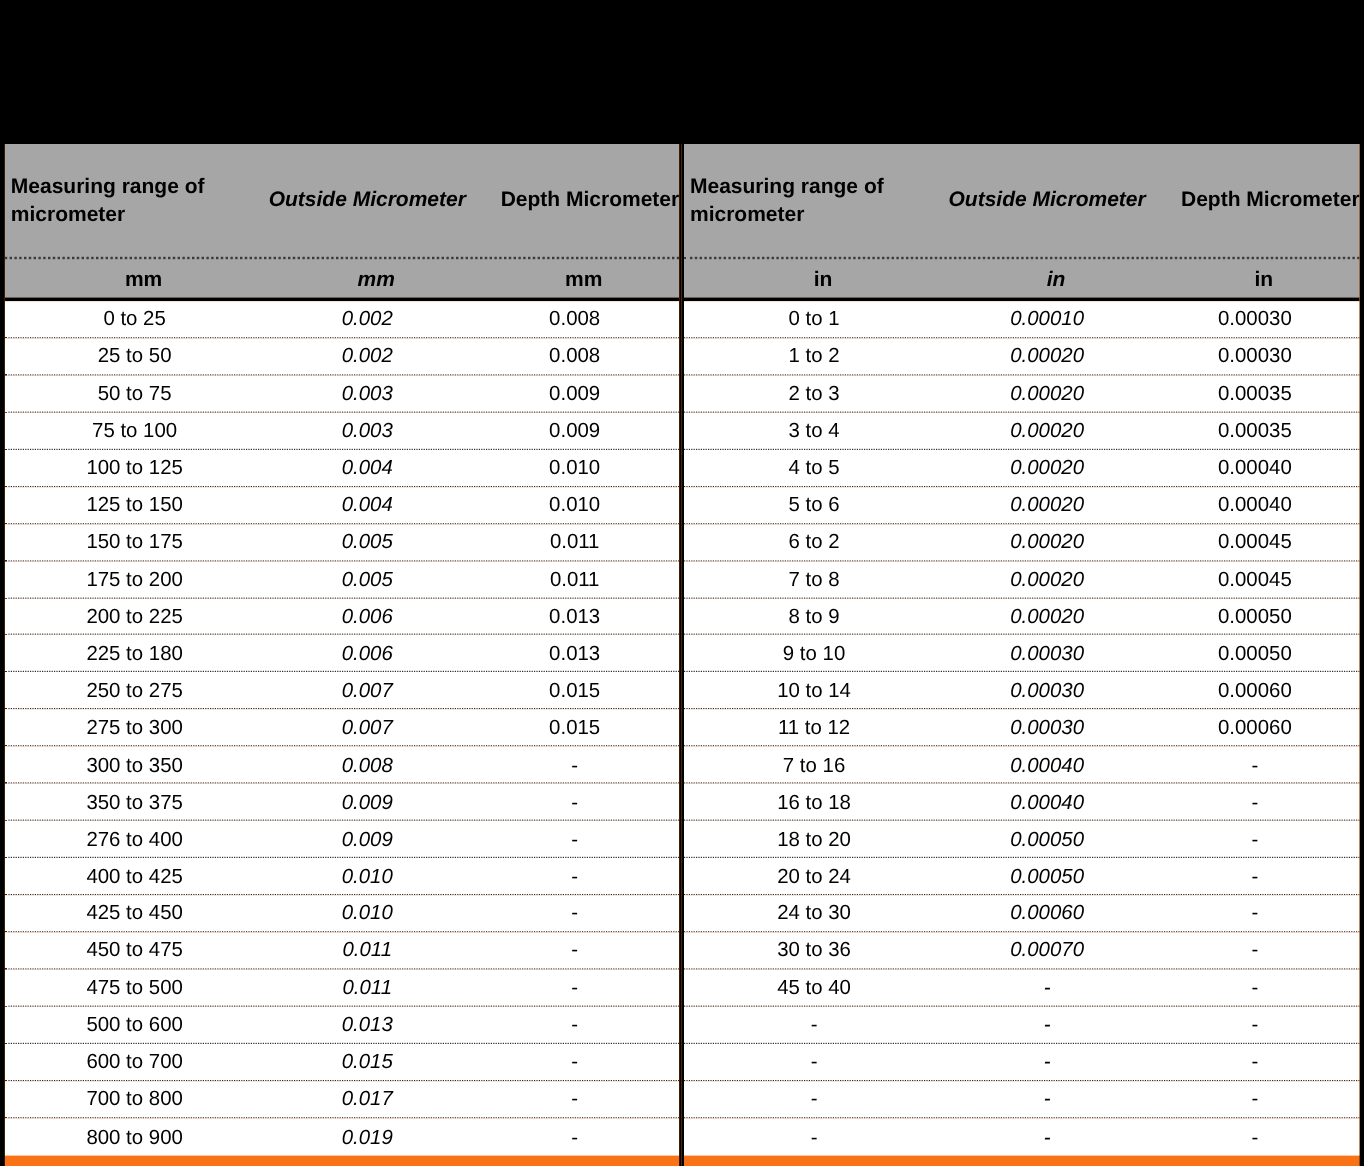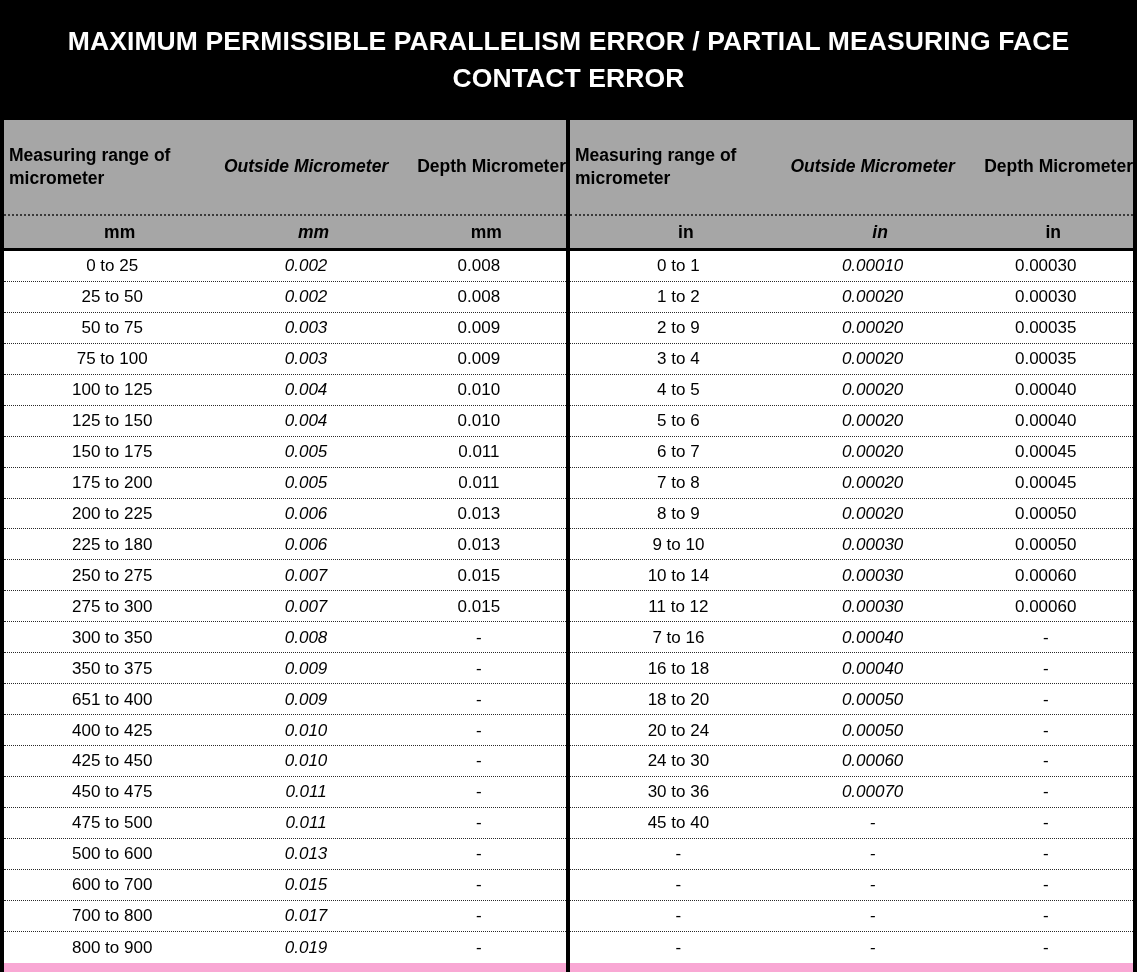--- a/index.html
+++ b/index.html
@@ -51,21 +51,21 @@
     top: 120px;
     width: 1137px;
     height: 852px;
     display: flex;
     background: #000000;
   }
 
   .half {
     position: relative;
     box-sizing: border-box;
-    background: #f9a8d4;
+    background: #f97316;
     height: 852px;
     overflow: hidden;
   }
   .half.left {
     width: 568px;
     border-left: 4px solid #000000;
     border-right: 2px solid #000000;
   }
   .half.right {
     width: 569px;
@@ -144,23 +144,20 @@
     text-align: center;
     color: #000000;
     line-height: 1;
   }
 </style>
 </head>
 <body>
 
 <div class="page">
 
-  <div class="title-band">
-    <div class="title-text">MAXIMUM PERMISSIBLE PARALLELISM ERROR / PARTIAL MEASURING FACE CONTACT ERROR</div>
-  </div>
 
   <div class="tables-wrap">
 
     <div class="half left">
       <div class="hdr">
         <div class="hdr-titles">
           <div class="c c1">Measuring range of micrometer</div>
           <div class="c c2">Outside Micrometer</div>
           <div class="c c3">Depth Micrometer</div>
         </div>
@@ -235,21 +232,21 @@
             <div class="c c1">300 to 350</div>
             <div class="c c2">0.008</div>
             <div class="c c3">-</div>
           </div>
           <div class="row">
             <div class="c c1">350 to 375</div>
             <div class="c c2">0.009</div>
             <div class="c c3">-</div>
           </div>
           <div class="row">
-            <div class="c c1">651 to 400</div>
+            <div class="c c1">276 to 400</div>
             <div class="c c2">0.009</div>
             <div class="c c3">-</div>
           </div>
           <div class="row">
             <div class="c c1">400 to 425</div>
             <div class="c c2">0.010</div>
             <div class="c c3">-</div>
           </div>
           <div class="row">
             <div class="c c1">425 to 450</div>
@@ -307,41 +304,41 @@
             <div class="c c1">0 to 1</div>
             <div class="c c2">0.00010</div>
             <div class="c c3">0.00030</div>
           </div>
           <div class="row">
             <div class="c c1">1 to 2</div>
             <div class="c c2">0.00020</div>
             <div class="c c3">0.00030</div>
           </div>
           <div class="row">
-            <div class="c c1">2 to 9</div>
+            <div class="c c1">2 to 3</div>
             <div class="c c2">0.00020</div>
             <div class="c c3">0.00035</div>
           </div>
           <div class="row">
             <div class="c c1">3 to 4</div>
             <div class="c c2">0.00020</div>
             <div class="c c3">0.00035</div>
           </div>
           <div class="row">
             <div class="c c1">4 to 5</div>
             <div class="c c2">0.00020</div>
             <div class="c c3">0.00040</div>
           </div>
           <div class="row">
             <div class="c c1">5 to 6</div>
             <div class="c c2">0.00020</div>
             <div class="c c3">0.00040</div>
           </div>
           <div class="row">
-            <div class="c c1">6 to 7</div>
+            <div class="c c1">6 to 2</div>
             <div class="c c2">0.00020</div>
             <div class="c c3">0.00045</div>
           </div>
           <div class="row">
             <div class="c c1">7 to 8</div>
             <div class="c c2">0.00020</div>
             <div class="c c3">0.00045</div>
           </div>
           <div class="row">
             <div class="c c1">8 to 9</div>

